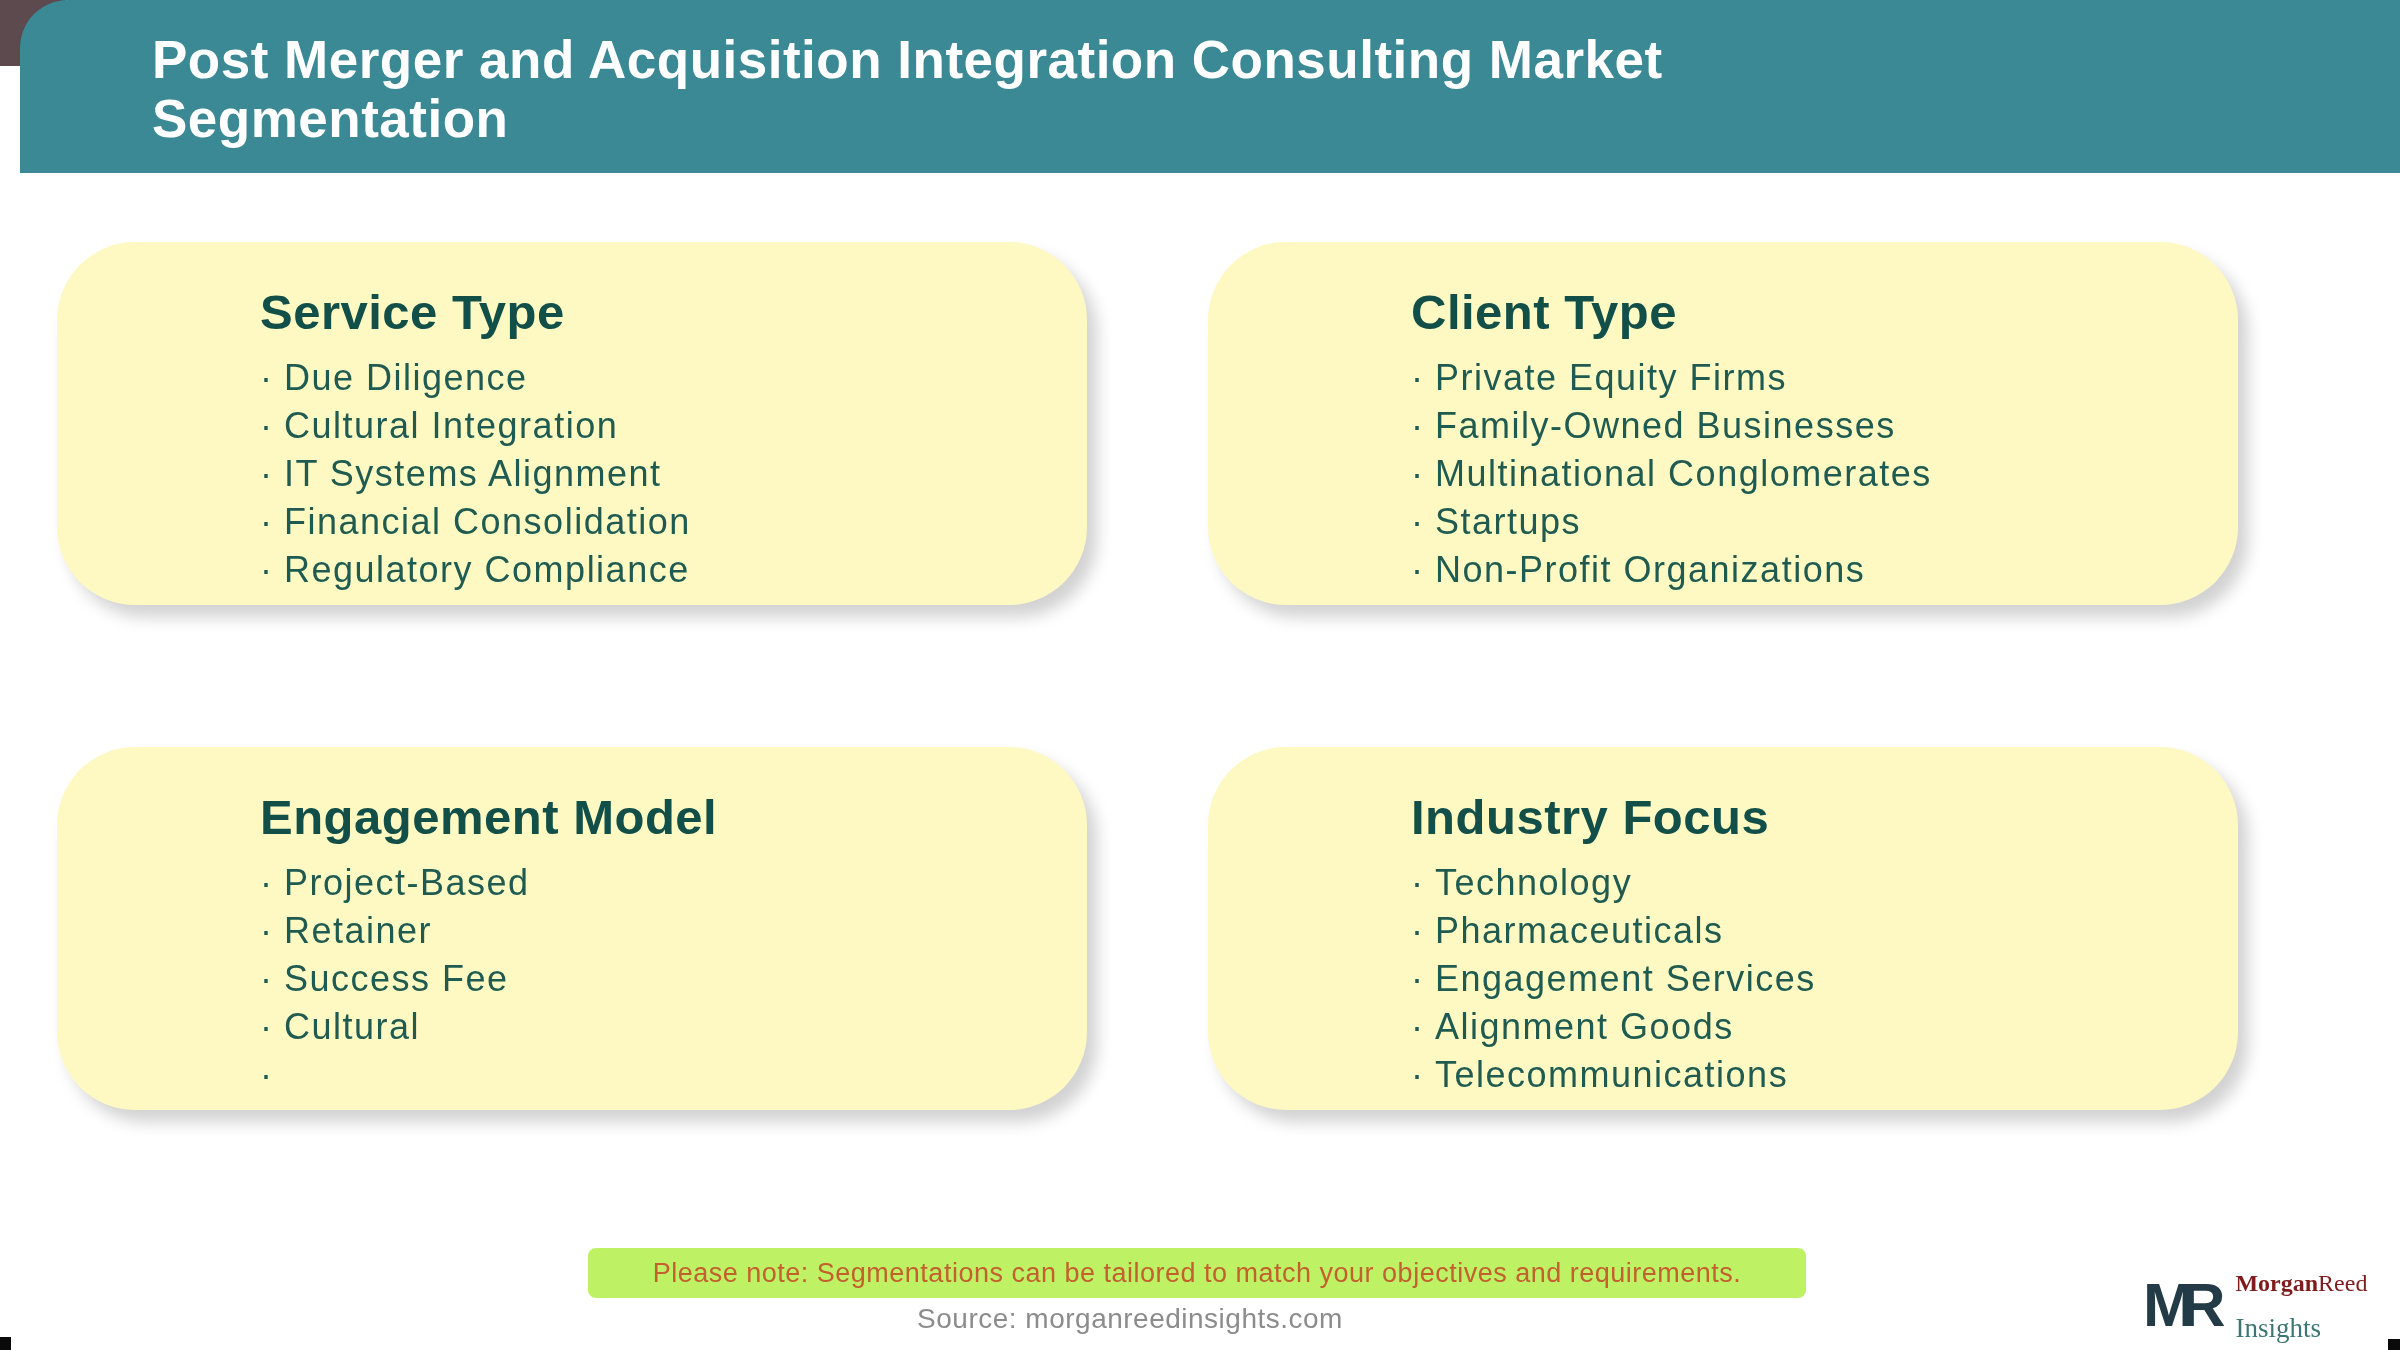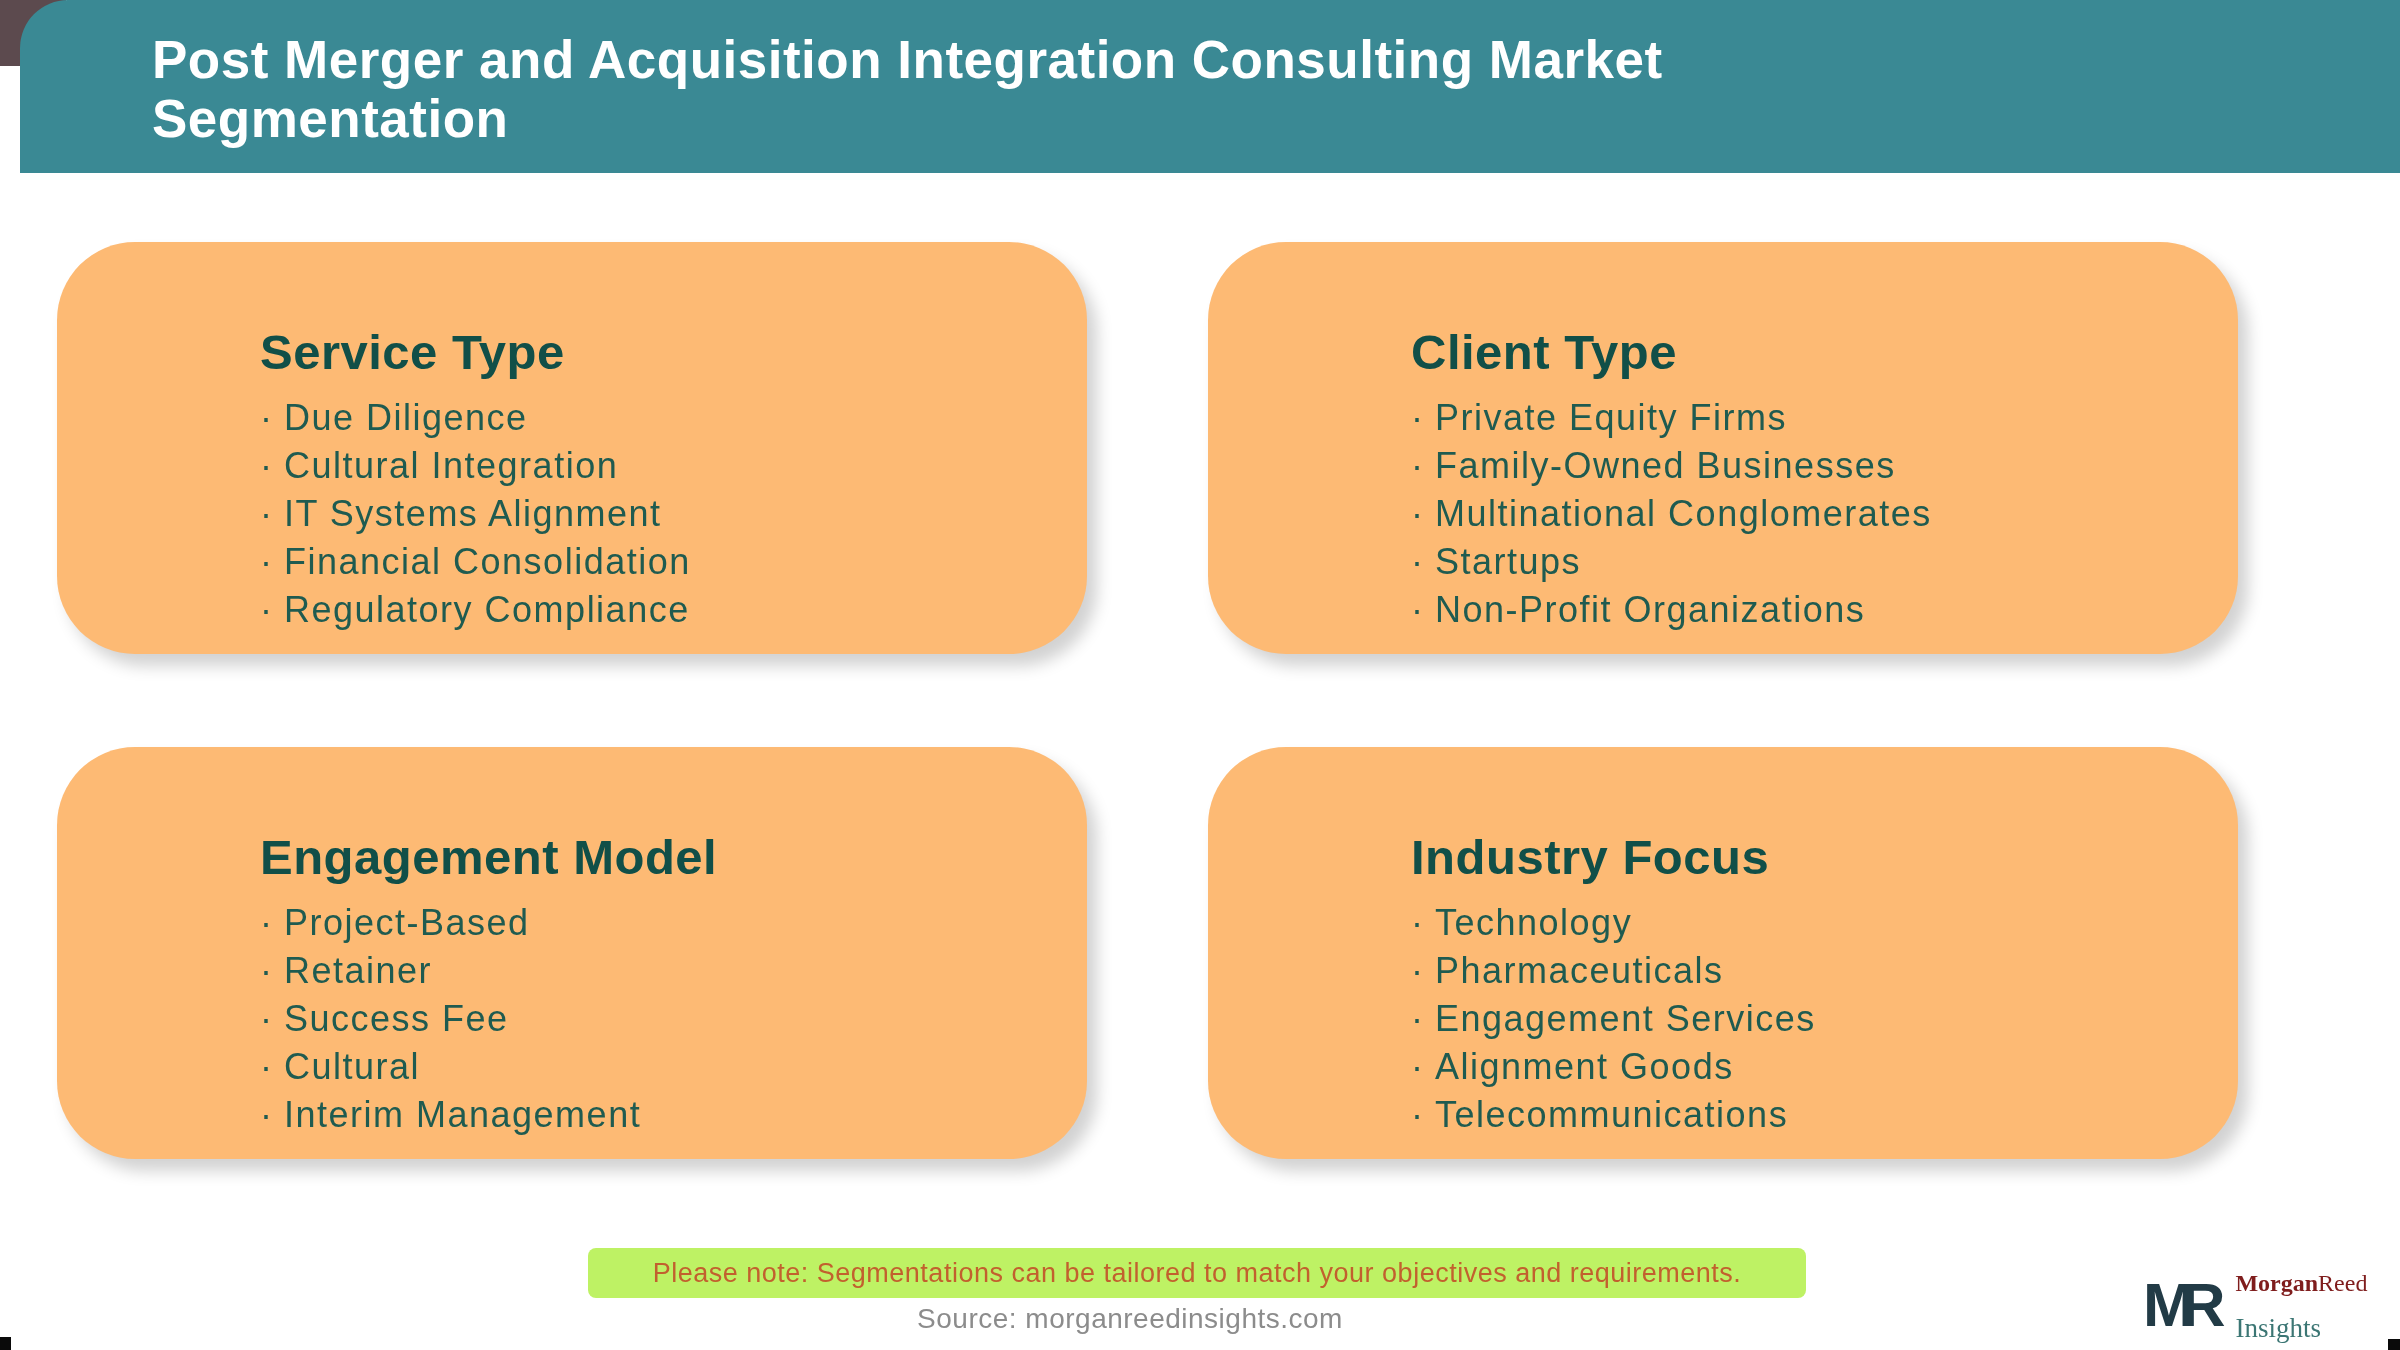--- a/index.html
+++ b/index.html
@@ -31,26 +31,26 @@
     width: 1820px;
     margin: 0;
     font-size: 53px;
     line-height: 59px;
     font-weight: bold;
     color: #ffffff;
     letter-spacing: 0.5px;
   }
   .card {
     position: absolute;
-    width: 1030px; height: 412px;
-    background: #fdba74;
+    width: 1030px; height: 363px;
+    background: #fef9c3;
     border-radius: 78px;
     box-shadow: 10px 12px 16px rgba(0,0,0,0.18);
     box-sizing: border-box;
-    padding: 84px 50px 0 203px;
+    padding: 44px 50px 0 203px;
   }
   .card-1 { left: 57px;   top: 242px; }
   .card-2 { left: 1208px; top: 242px; }
   .card-3 { left: 57px;   top: 747px; }
   .card-4 { left: 1208px; top: 747px; }
   .card h2 {
     margin: 0 0 16px 0;
     font-size: 49px;
     line-height: 52px;
     font-weight: bold;
@@ -208,21 +208,20 @@
       <li>
           <span class="dot">·</span>
           <span>Success Fee</span>
         </li>
       <li>
           <span class="dot">·</span>
           <span>Cultural</span>
         </li>
       <li>
           <span class="dot">·</span>
-          <span>Interim Management</span>
         </li>
     </ul>
   </section>
 
   <section class="card card-4">
     <h2>Industry Focus</h2>
     <ul>
       <li>
           <span class="dot">·</span>
           <span>Technology</span>

